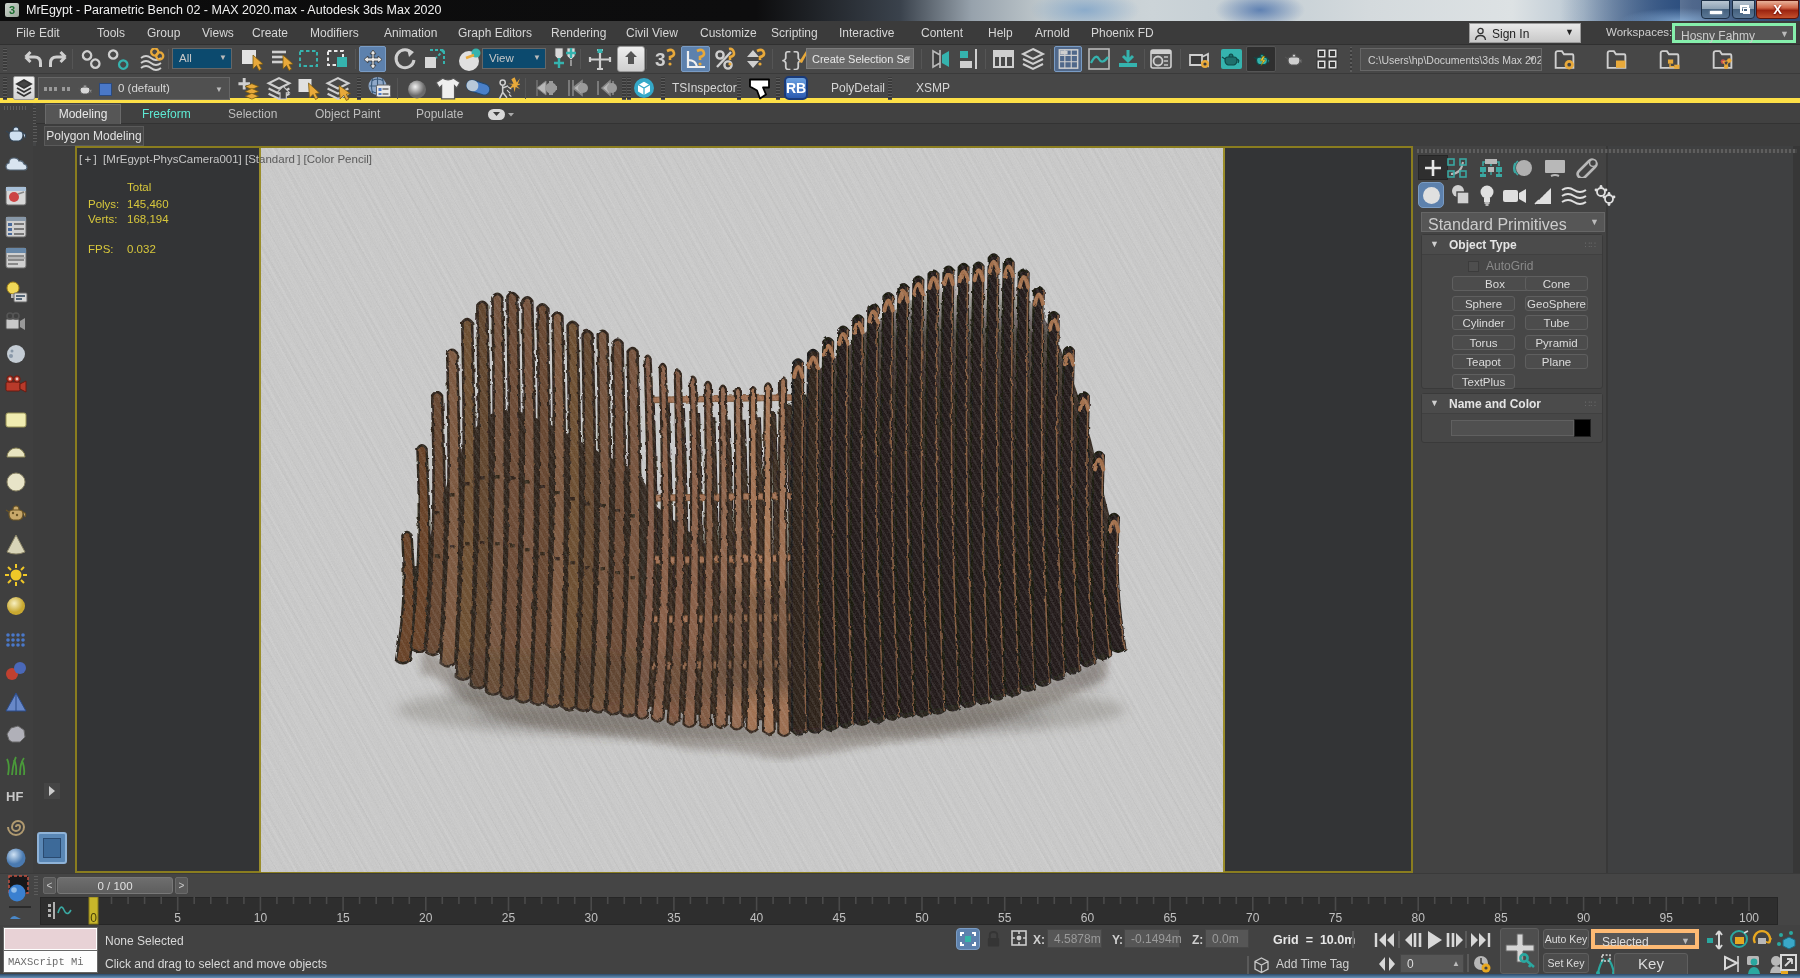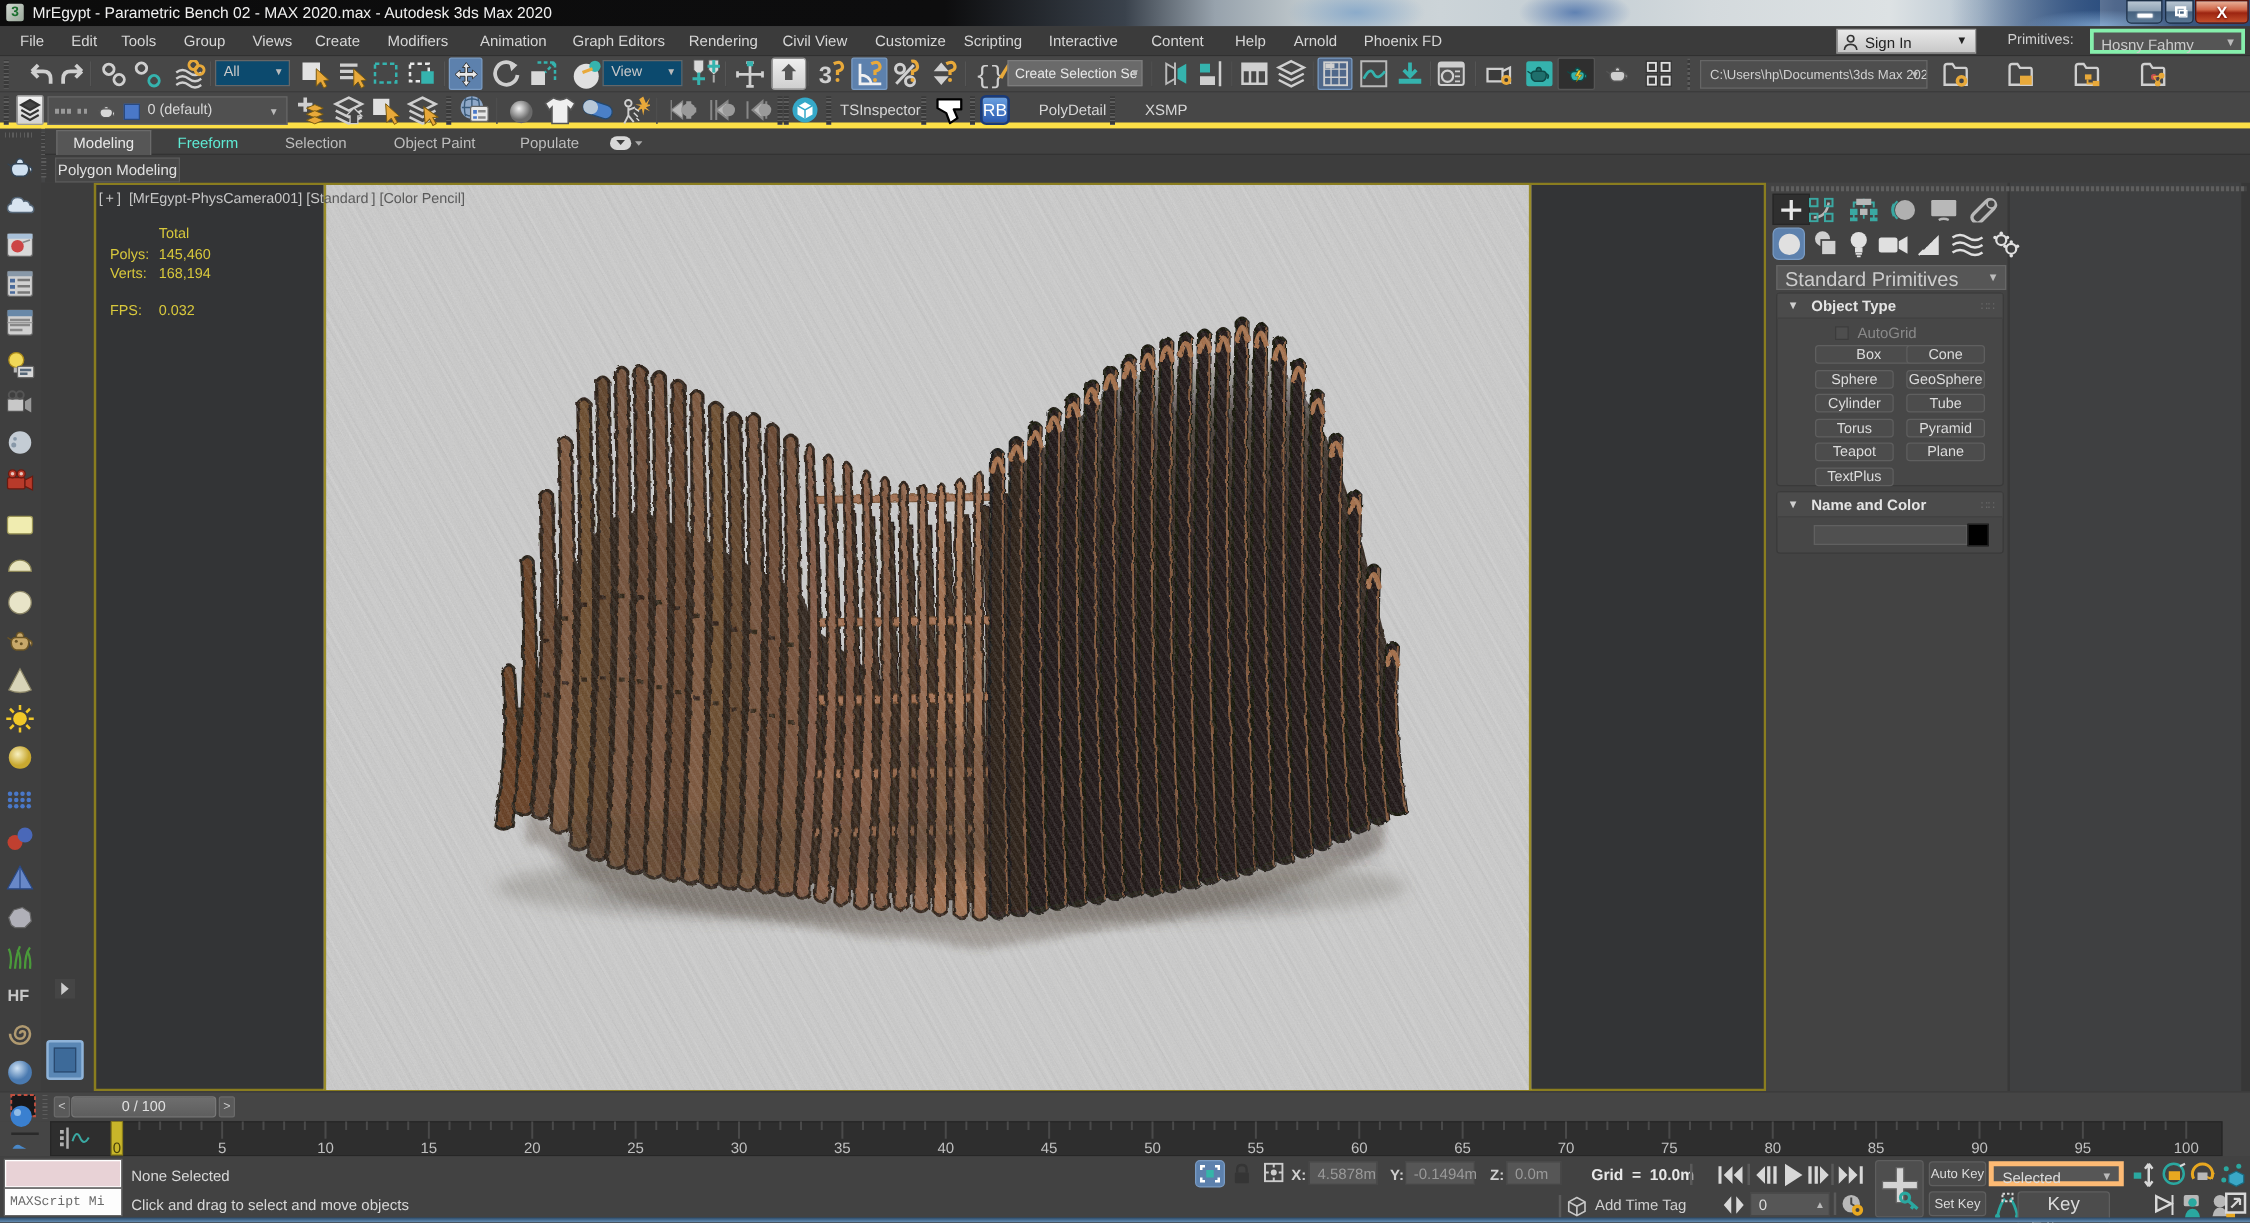--- a/index.html
+++ b/index.html
@@ -23,21 +23,21 @@
 <div class="abs" style="left:1701px;top:0;width:29px;height:19px;background:linear-gradient(#b9c6d2 0%,#8fa3b5 45%,#45617e 50%,#5a7795 100%);border:1px solid #1c2f45;border-radius:0 0 4px 4px">
  <div class="abs" style="left:8px;top:10px;width:12px;height:3px;background:#fff;box-shadow:0 0 2px #fff"></div>
   </div>
 <div class="abs" style="left:1732px;top:0;width:23px;height:19px;background:linear-gradient(#b9c6d2 0%,#8fa3b5 45%,#45617e 50%,#5a7795 100%);border:1px solid #1c2f45;border-radius:0 0 4px 4px">
  <div class="abs" style="left:7px;top:4px;width:9px;height:8px;border:2px solid #fff;background:transparent"></div>
  <div class="abs" style="left:10px;top:7px;width:7px;height:6px;border:1px solid #fff"></div>
   </div>
 <div class="abs" style="left:1756px;top:0;width:43px;height:19px;background:linear-gradient(#e8b29a 0%,#d06648 40%,#9c2410 55%,#c4502c 100%);border:1px solid #5c1208;border-radius:0 0 4px 4px;color:#fff;font-weight:bold;font-size:13px;text-align:center;line-height:17px;text-shadow:0 1px 2px #600">X</div>
 <div class="abs" style="left:0;top:21px;width:1800px;height:24px;background:#3b3b3b;border-bottom:1px solid #303030">
     <div class="abs txt" style="left:16px;top:5px">File</div>
-    <div class="abs txt" style="left:57px;top:5px">Edit</div>
+    <div class="abs txt" style="left:39px;top:5px">Edit</div>
     <div class="abs txt" style="left:97px;top:5px">Tools</div>
     <div class="abs txt" style="left:147px;top:5px">Group</div>
     <div class="abs txt" style="left:202px;top:5px">Views</div>
     <div class="abs txt" style="left:252px;top:5px">Create</div>
     <div class="abs txt" style="left:310px;top:5px">Modifiers</div>
     <div class="abs txt" style="left:384px;top:5px">Animation</div>
     <div class="abs txt" style="left:458px;top:5px">Graph Editors</div>
     <div class="abs txt" style="left:551px;top:5px">Rendering</div>
     <div class="abs txt" style="left:626px;top:5px">Civil View</div>
     <div class="abs txt" style="left:700px;top:5px">Customize</div>
@@ -48,21 +48,21 @@
     <div class="abs txt" style="left:1035px;top:5px">Arnold</div>
     <div class="abs txt" style="left:1091px;top:5px">Phoenix FD</div>
     <div class="abs" style="left:1469px;top:2px;width:112px;height:20px;background:linear-gradient(#e8e8e8,#c8c8c8);border:1px solid #9a9a9a;color:#222;font-size:12px">
  <svg width="13" height="14" viewBox="0 0 13 14" style="position:absolute;left:4px;top:3px">
         <circle cx="6.5" cy="4" r="2.6" fill="none" stroke="#333" stroke-width="1.3"></circle>
         <path d="M1.5 13 Q2 8.5 6.5 8.5 Q11 8.5 11.5 13" fill="none" stroke="#333" stroke-width="1.3"></path>
       </svg>
  <span style="position:absolute;left:22px;top:3px">Sign In</span>
  <span style="position:absolute;right:6px;top:3px;font-size:9px">▼</span>
     </div>
-    <div class="abs" style="left:1606px;top:5px;color:#cfcfcf;font-size:11.5px">Primitives:</div>
+    <div class="abs" style="left:1606px;top:5px;color:#cfcfcf;font-size:11.5px">Workspaces:</div>
     <div class="abs" style="left:1672px;top:2px;width:124px;height:20px;background:#555;border:3px solid #86efac;color:#ccc;font-size:12px">
  <span style="position:absolute;left:6px;top:3px">Hosny Fahmy</span>
  <span style="position:absolute;right:4px;top:3px;font-size:9px;color:#bbb">▼</span>
     </div>
   </div>
 <div class="abs" style="left:0;top:45px;width:1800px;height:29px;background:#474747;border-bottom:1px solid #3a3a3a">
     <div class="grip" style="left:3px;top:3px;height:23px"></div>
     <svg class="abs" style="left:20px;top:3px" width="25" height="24" viewBox="0 0 24 24">
       <path d="M5 9 L10 4 M5 9 L10 14 M5 9 H14 Q20 9 20 15 V19" fill="none" stroke="#cfcfcf" stroke-width="3"></path>
     </svg>
@@ -423,21 +423,21 @@
       <path d="M11 4 L17 7.5 V14.5 L11 18 L5 14.5 V7.5 Z" fill="#fff"></path>
       <path d="M11 4 L17 7.5 L11 11 L5 7.5 Z M11 11 V18" fill="none" stroke="#35a8c8" stroke-width="1.2"></path>
     </svg>
     <div class="grip" style="left:661px;top:3px;height:23px"></div>
     <span class="abs txt" style="left:672px;top:7px">TSInspector</span>
     <div class="grip" style="left:737px;top:3px;height:23px"></div>
     <svg class="abs" style="left:747px;top:2px" width="24" height="25" viewBox="0 0 24 24">
       <path d="M3 3 L22 3 L22 11 L16 11 L19 18 L13 22 L10 14 L3 10 Z" fill="#fff" stroke="#000" stroke-width="1.8" stroke-linejoin="round"></path>
     </svg>
     <div class="grip" style="left:776px;top:3px;height:23px"></div>
-    <div class="abs" style="left:784px;top:2px;width:24px;height:24px;background:linear-gradient(#6aa0e0,#2a5ab0);border:2px solid #1a3a78;border-radius:5px;color:#fff;font-weight:normal;font-size:14px;text-align:center;line-height:20px;font-family:'Liberation Sans'">RB</div>
+    <div class="abs" style="left:784px;top:2px;width:24px;height:24px;background:linear-gradient(#6aa0e0,#2a5ab0);border:2px solid #1a3a78;border-radius:5px;color:#fff;font-weight:bold;font-size:14px;text-align:center;line-height:20px;font-family:'Liberation Sans'">RB</div>
     <span class="abs txt" style="left:831px;top:7px">PolyDetail</span>
     <div class="grip" style="left:888px;top:3px;height:23px"></div>
     <span class="abs txt" style="left:916px;top:7px">XSMP</span>
   </div>
 <div class="abs" style="left:36px;top:103px;width:1764px;height:43px;background:#3d3d3d;z-index:5">
     <div class="abs" style="left:-3px;top:3px;width:4px;height:36px;background:repeating-linear-gradient(0deg,#5c5c5c 0 1px,#3d3d3d 1px 3px)"></div>
     <div class="abs" style="left:0;top:0;width:1764px;height:21px;background:#414141;border-bottom:1px solid #333"></div>
     <div class="abs" style="left:9px;top:1px;width:76px;height:20px;background:#565656;border:1px solid #6a6a6a;border-bottom:none;color:#e8e8e8;font-size:12px;text-align:center;line-height:19px">Modeling</div>
     <div class="abs" style="left:106px;top:4px;color:#5eead4;font-size:12px">Freeform</div>
     <div class="abs" style="left:192px;top:4px;color:#bdbdbd;font-size:12px">Selection</div>

